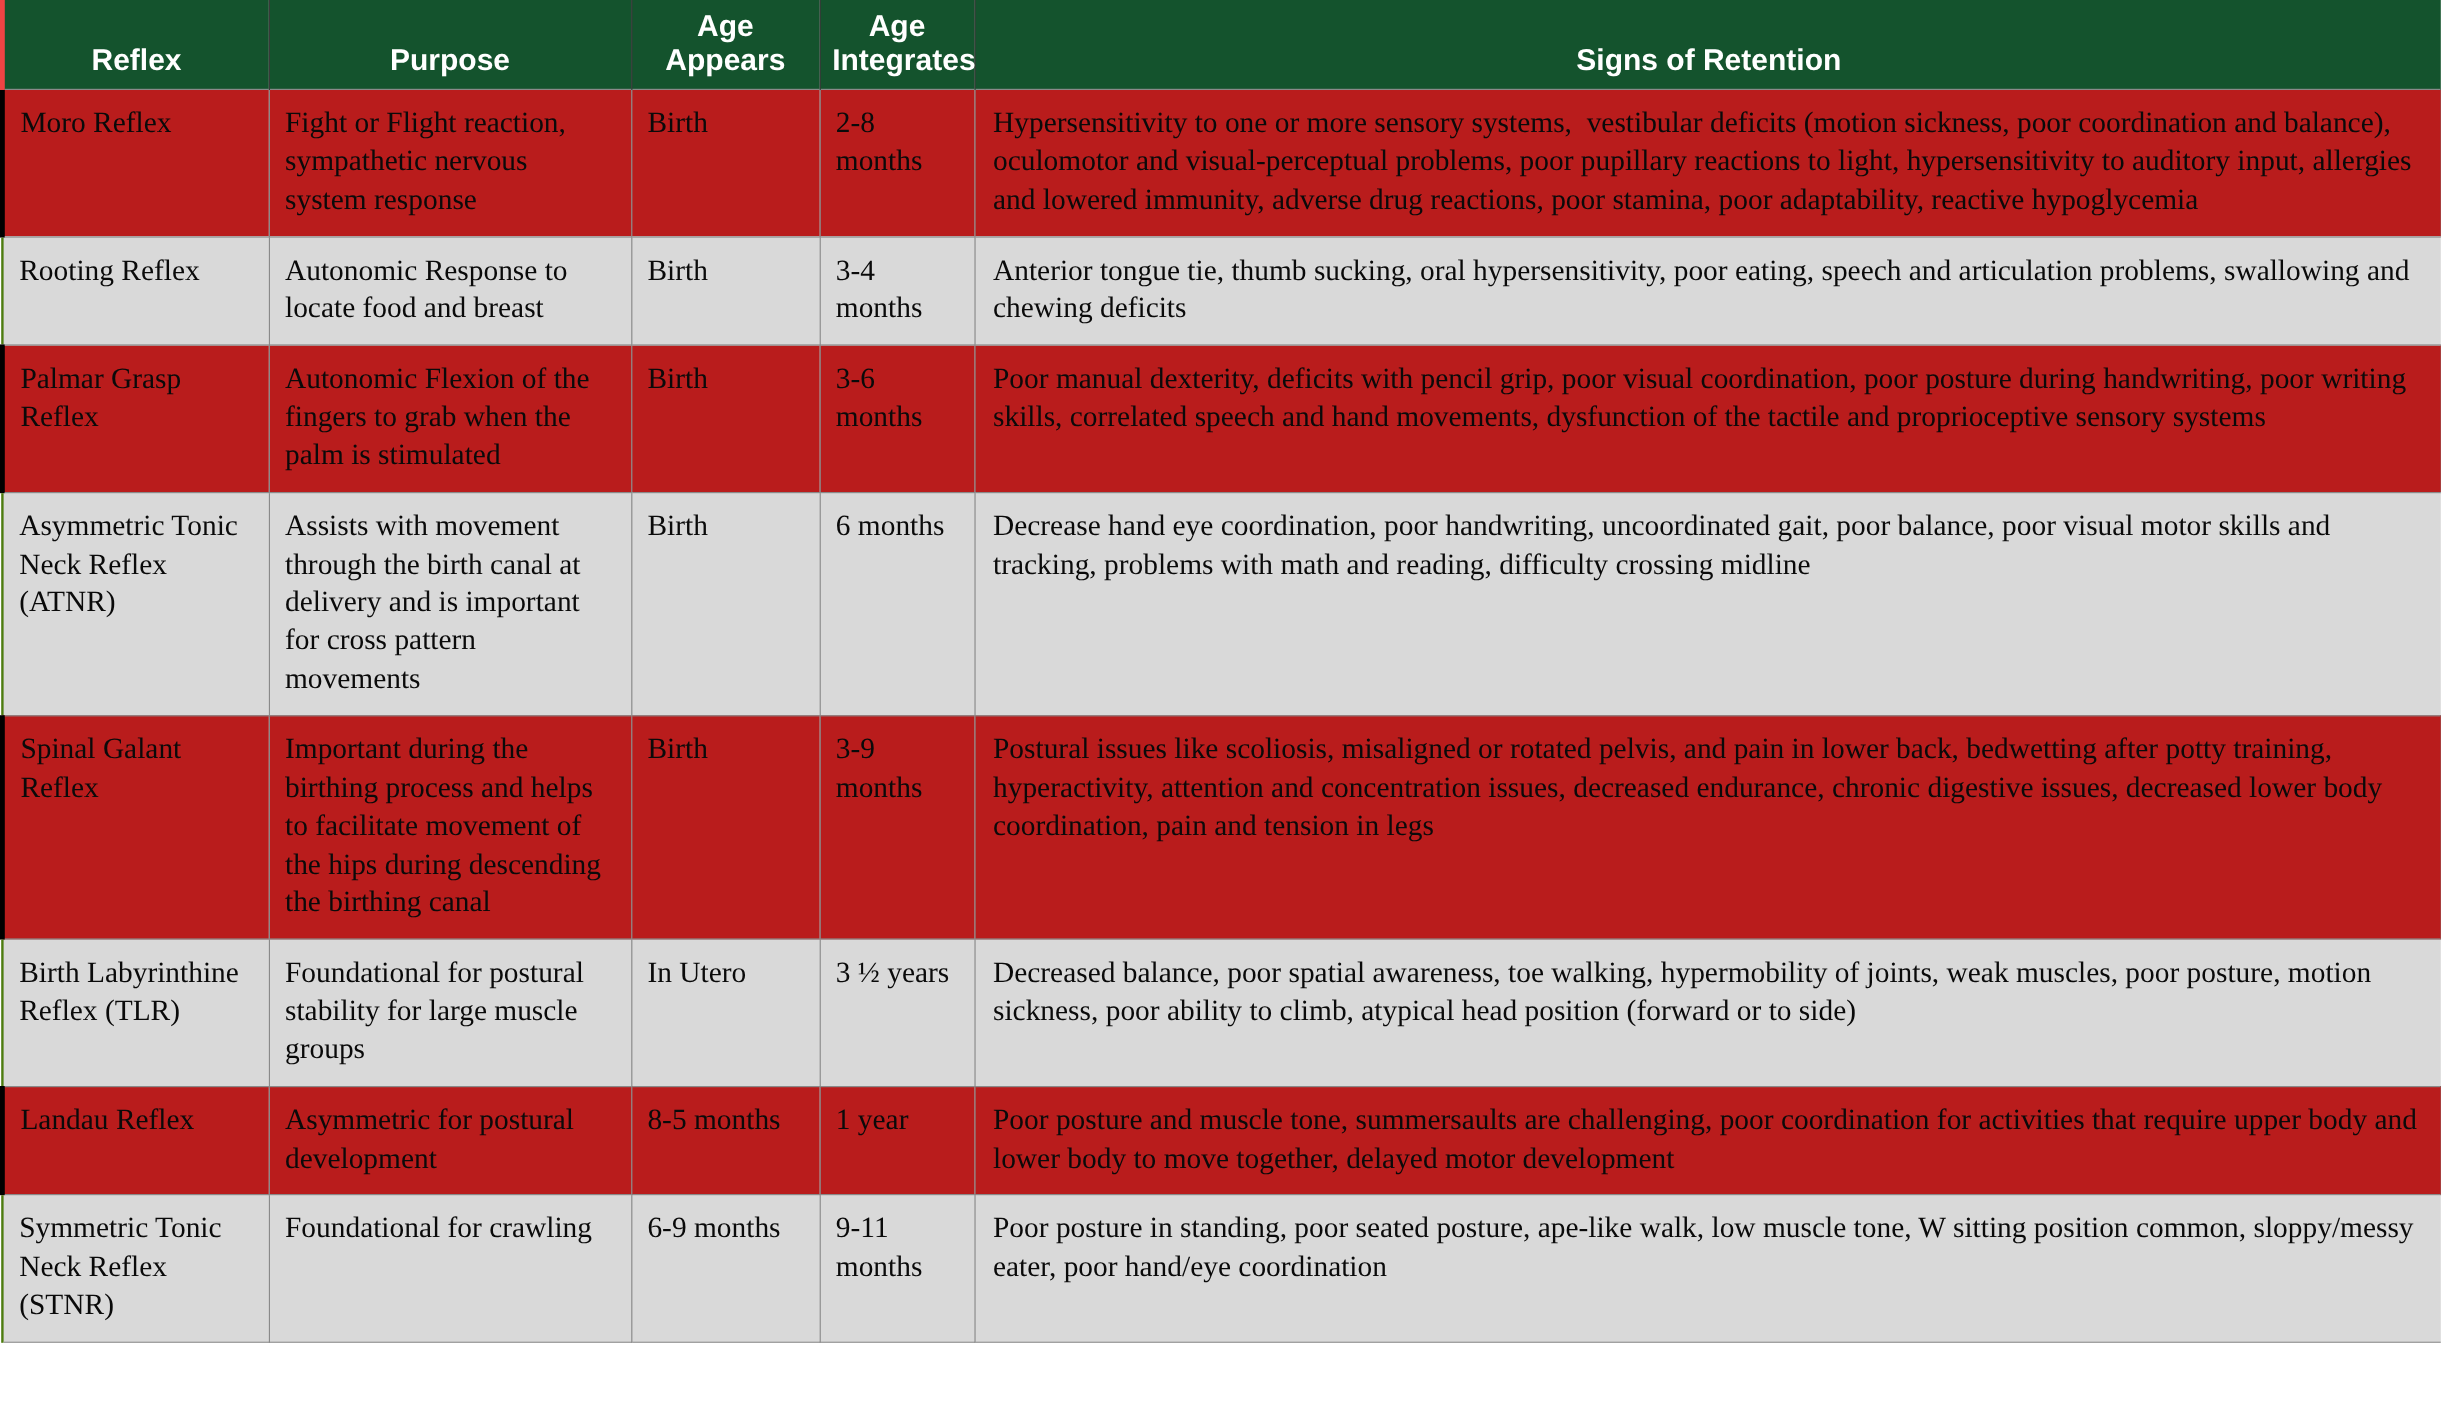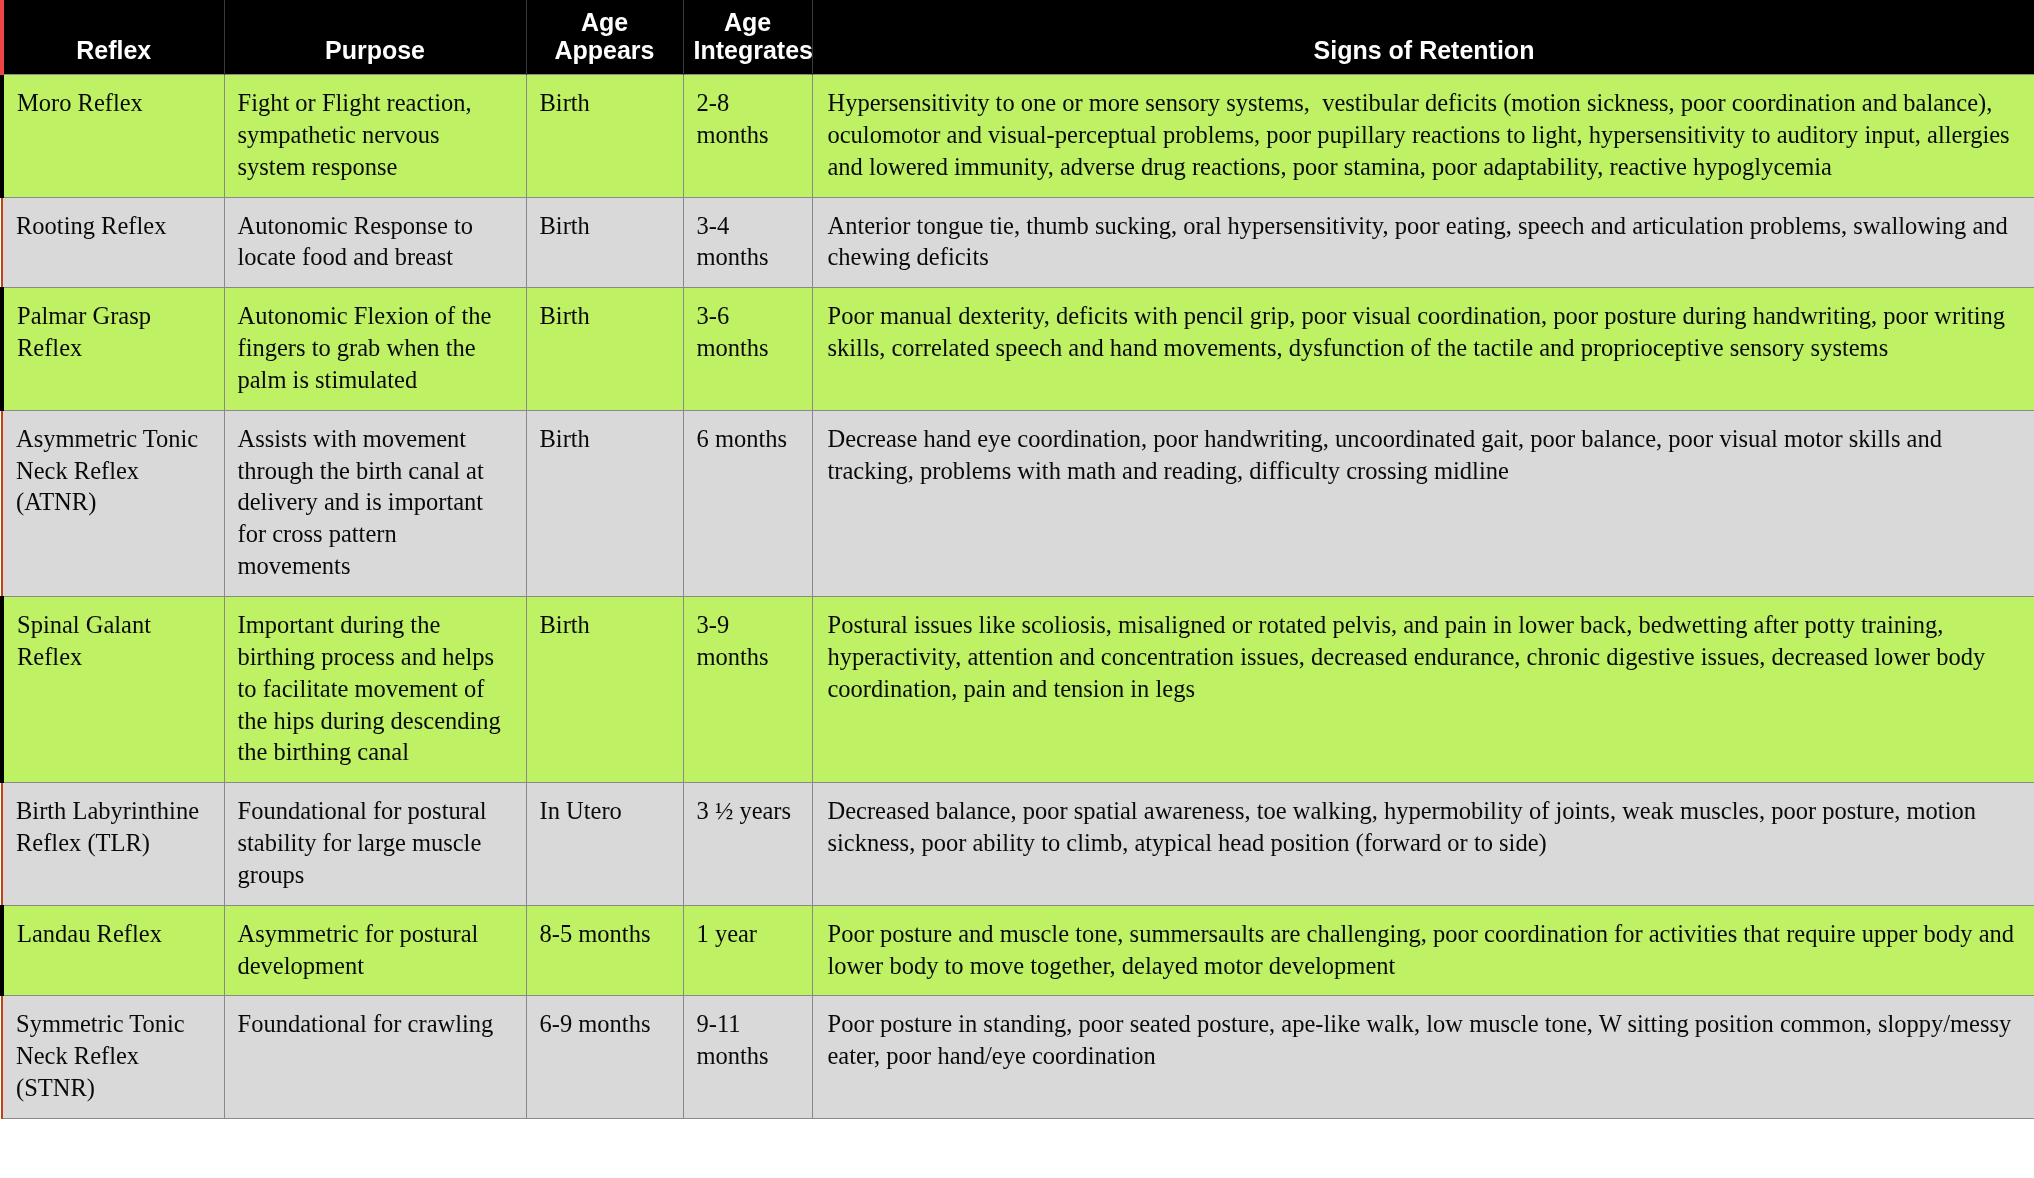--- a/index.html
+++ b/index.html
@@ -19,21 +19,21 @@
     border-collapse: collapse;
     table-layout: fixed;
   }
   #reflex-table col.c-reflex   { width: 222px; }
   #reflex-table col.c-purpose  { width: 302px; }
   #reflex-table col.c-appears  { width: 157px; }
   #reflex-table col.c-integr   { width: 129px; }
   #reflex-table col.c-signs    { width: 1224px; }
 
   thead th {
-    background: #000000;
+    background: #14532d;
     color: #ffffff;
     font-family: "Liberation Sans", "DejaVu Sans", sans-serif;
     font-weight: bold;
     font-size: 25px;
     line-height: 1.12;
     text-align: center;
     vertical-align: bottom;
     padding: 8px 10px 10px 10px;
     border-left: 1px solid #3a3a3a;
     border-right: 1px solid #3a3a3a;
@@ -48,34 +48,34 @@
     line-height: 1.30;
     color: #0a0a0a;
     vertical-align: top;
     padding: 12px 13px 14px 13px;
     border: 1px solid #8a8a8a;
     box-sizing: border-box;
     word-wrap: break-word;
     white-space: pre-wrap;
   }
   tbody tr.row-peach td {
-    background: #bef264;
+    background: #b91c1c;
   }
   tbody tr.row-gray td {
     background: #d9d9d9;
   }
   
   tbody tr.row-peach td.col-reflex {
     border-left: 4px solid #000000;
   }
   tbody tr.row-peach td.col-signs {
     border-right: 4px solid #000000;
   }
   tbody tr.row-gray td.col-reflex {
-    border-left: 2px solid #c2410c;
+    border-left: 2px solid #4d7c0f;
   }
   tbody tr.row-gray td.col-signs {
     border-right: 2px solid #6e6e6e;
   }
   td.col-signs { padding-left: 15px; padding-right: 16px; }
 </style>
 </head>
 <body>
 
 <table id="reflex-table">

